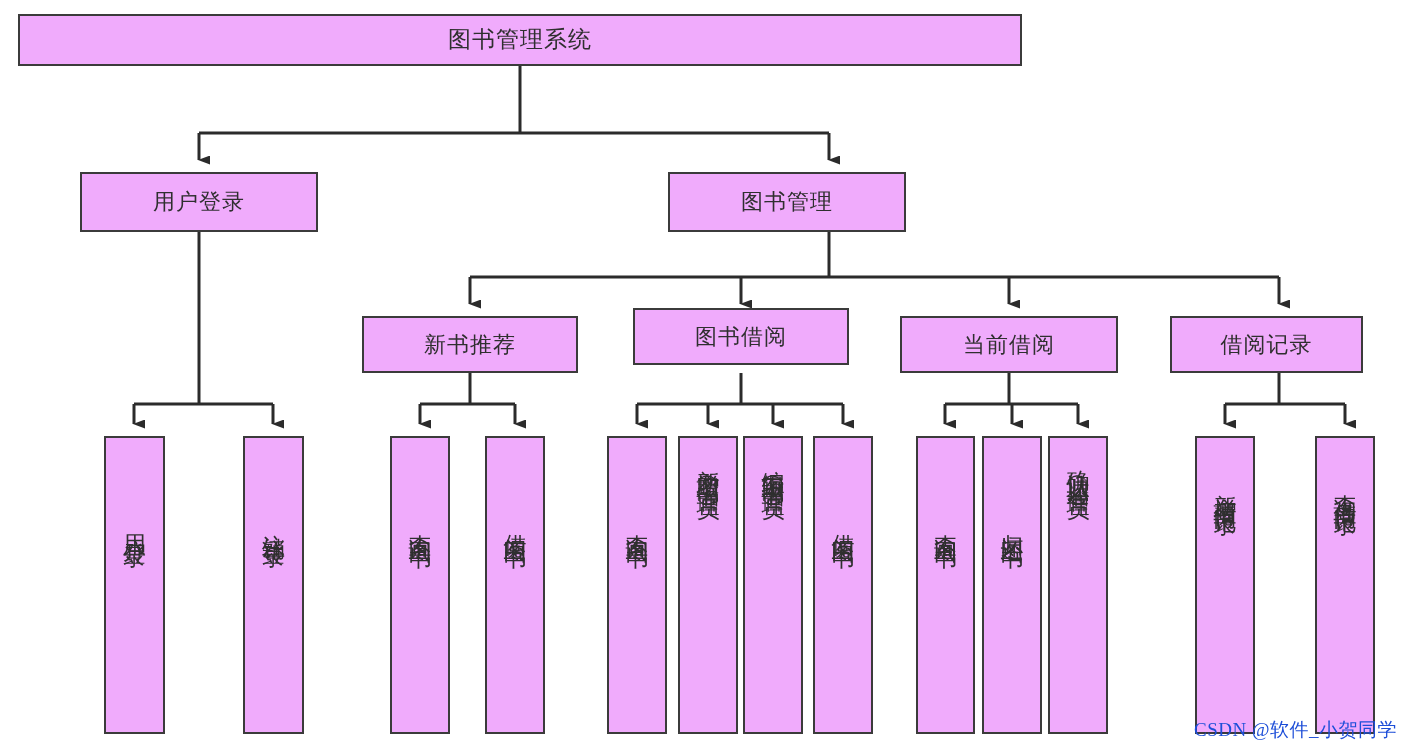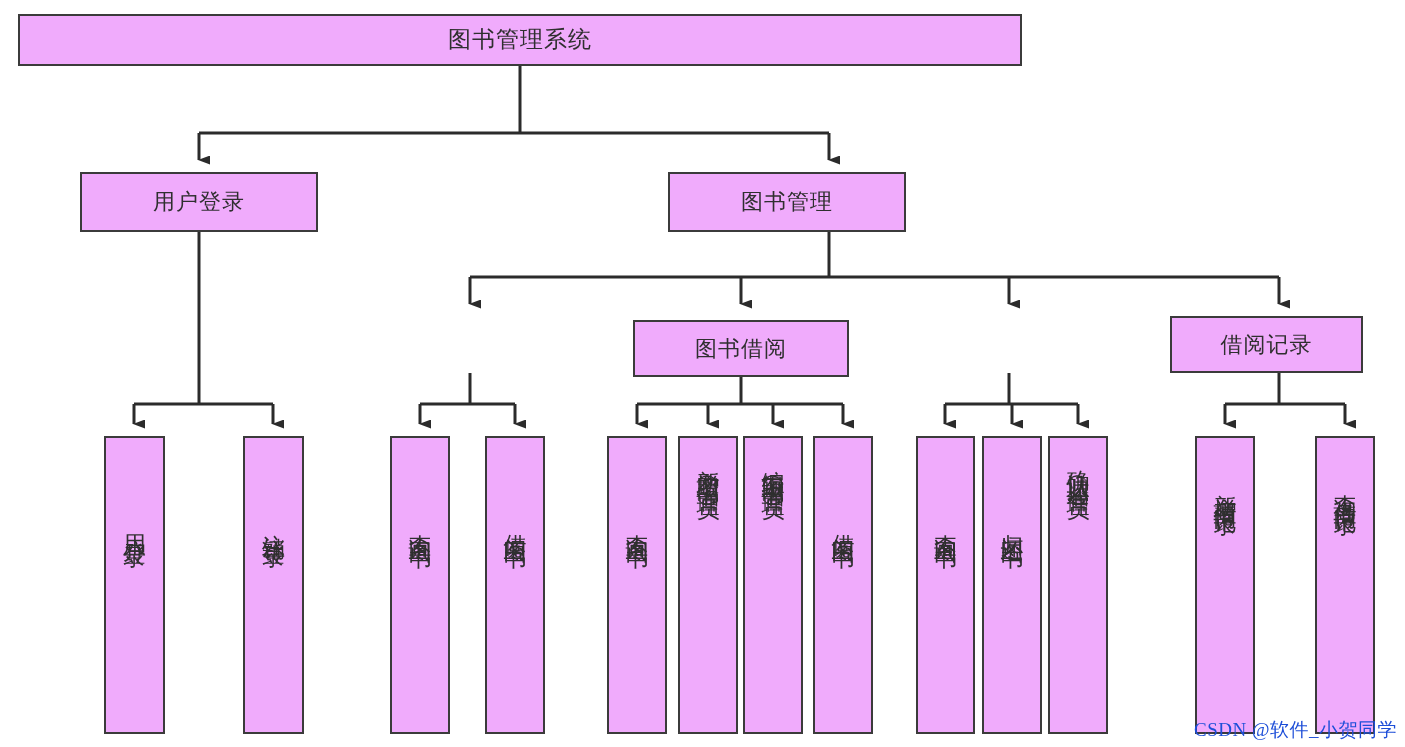--- a/index.html
+++ b/index.html
@@ -125,22 +125,28 @@
     <span class="label">图书管理系统</span>
   </div>
 
   <div class="node horiz" style="left:80px;top:172px;width:238px;height:60px;">
     <span class="label">用户登录</span>
   </div>
   <div class="node horiz" style="left:668px;top:172px;width:238px;height:60px;">
     <span class="label">图书管理</span>
   </div>
 
-  <div class="node horiz" style="left:633px;top:320px;width:216px;height:57px;">
+  <div class="node horiz" style="left:362px;top:316px;width:216px;height:57px;">
+    <span class="label">新书推荐</span>
+  </div>
+  <div class="node horiz" style="left:633px;top:308px;width:216px;height:57px;">
     <span class="label">图书借阅</span>
+  </div>
+  <div class="node horiz" style="left:900px;top:316px;width:218px;height:57px;">
+    <span class="label">当前借阅</span>
   </div>
   <div class="node horiz" style="left:1170px;top:316px;width:193px;height:57px;">
     <span class="label">借阅记录</span>
   </div>
 
   <div class="node vert mid" style="left:104px;top:436px;width:61px;height:298px;">
     <span class="label">用户登录</span>
   </div>
   <div class="node vert mid" style="left:243px;top:436px;width:61px;height:298px;">
     <span class="label">注销登录</span>

